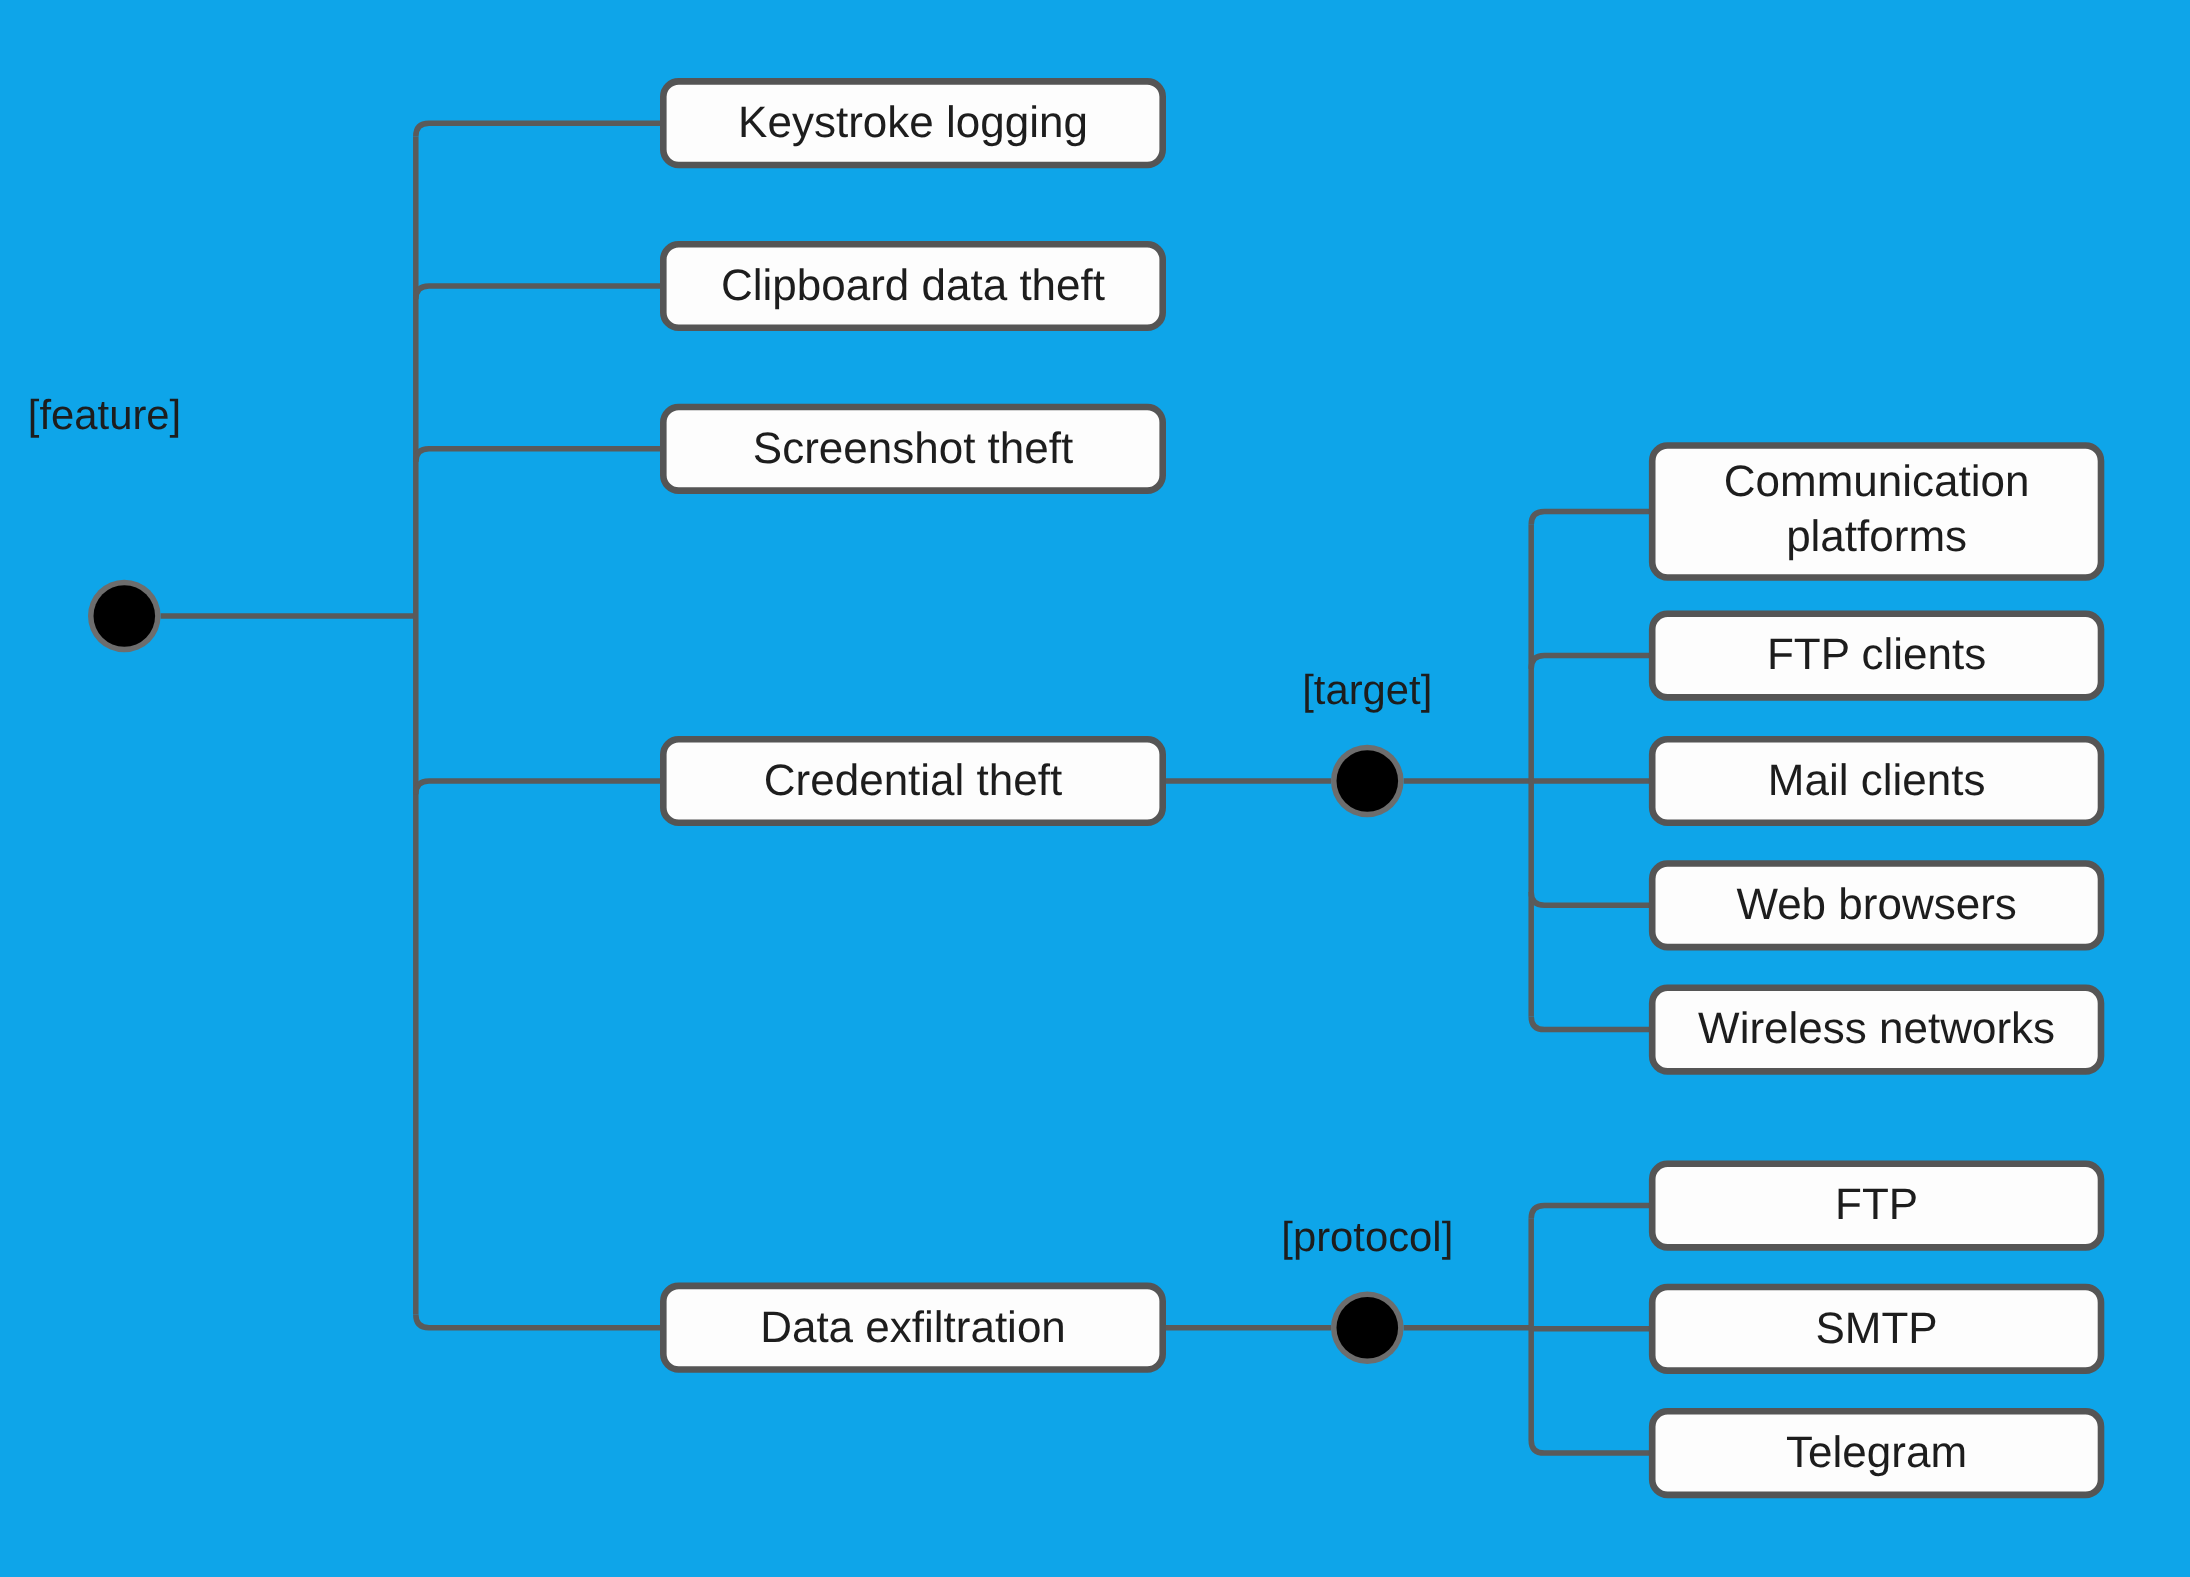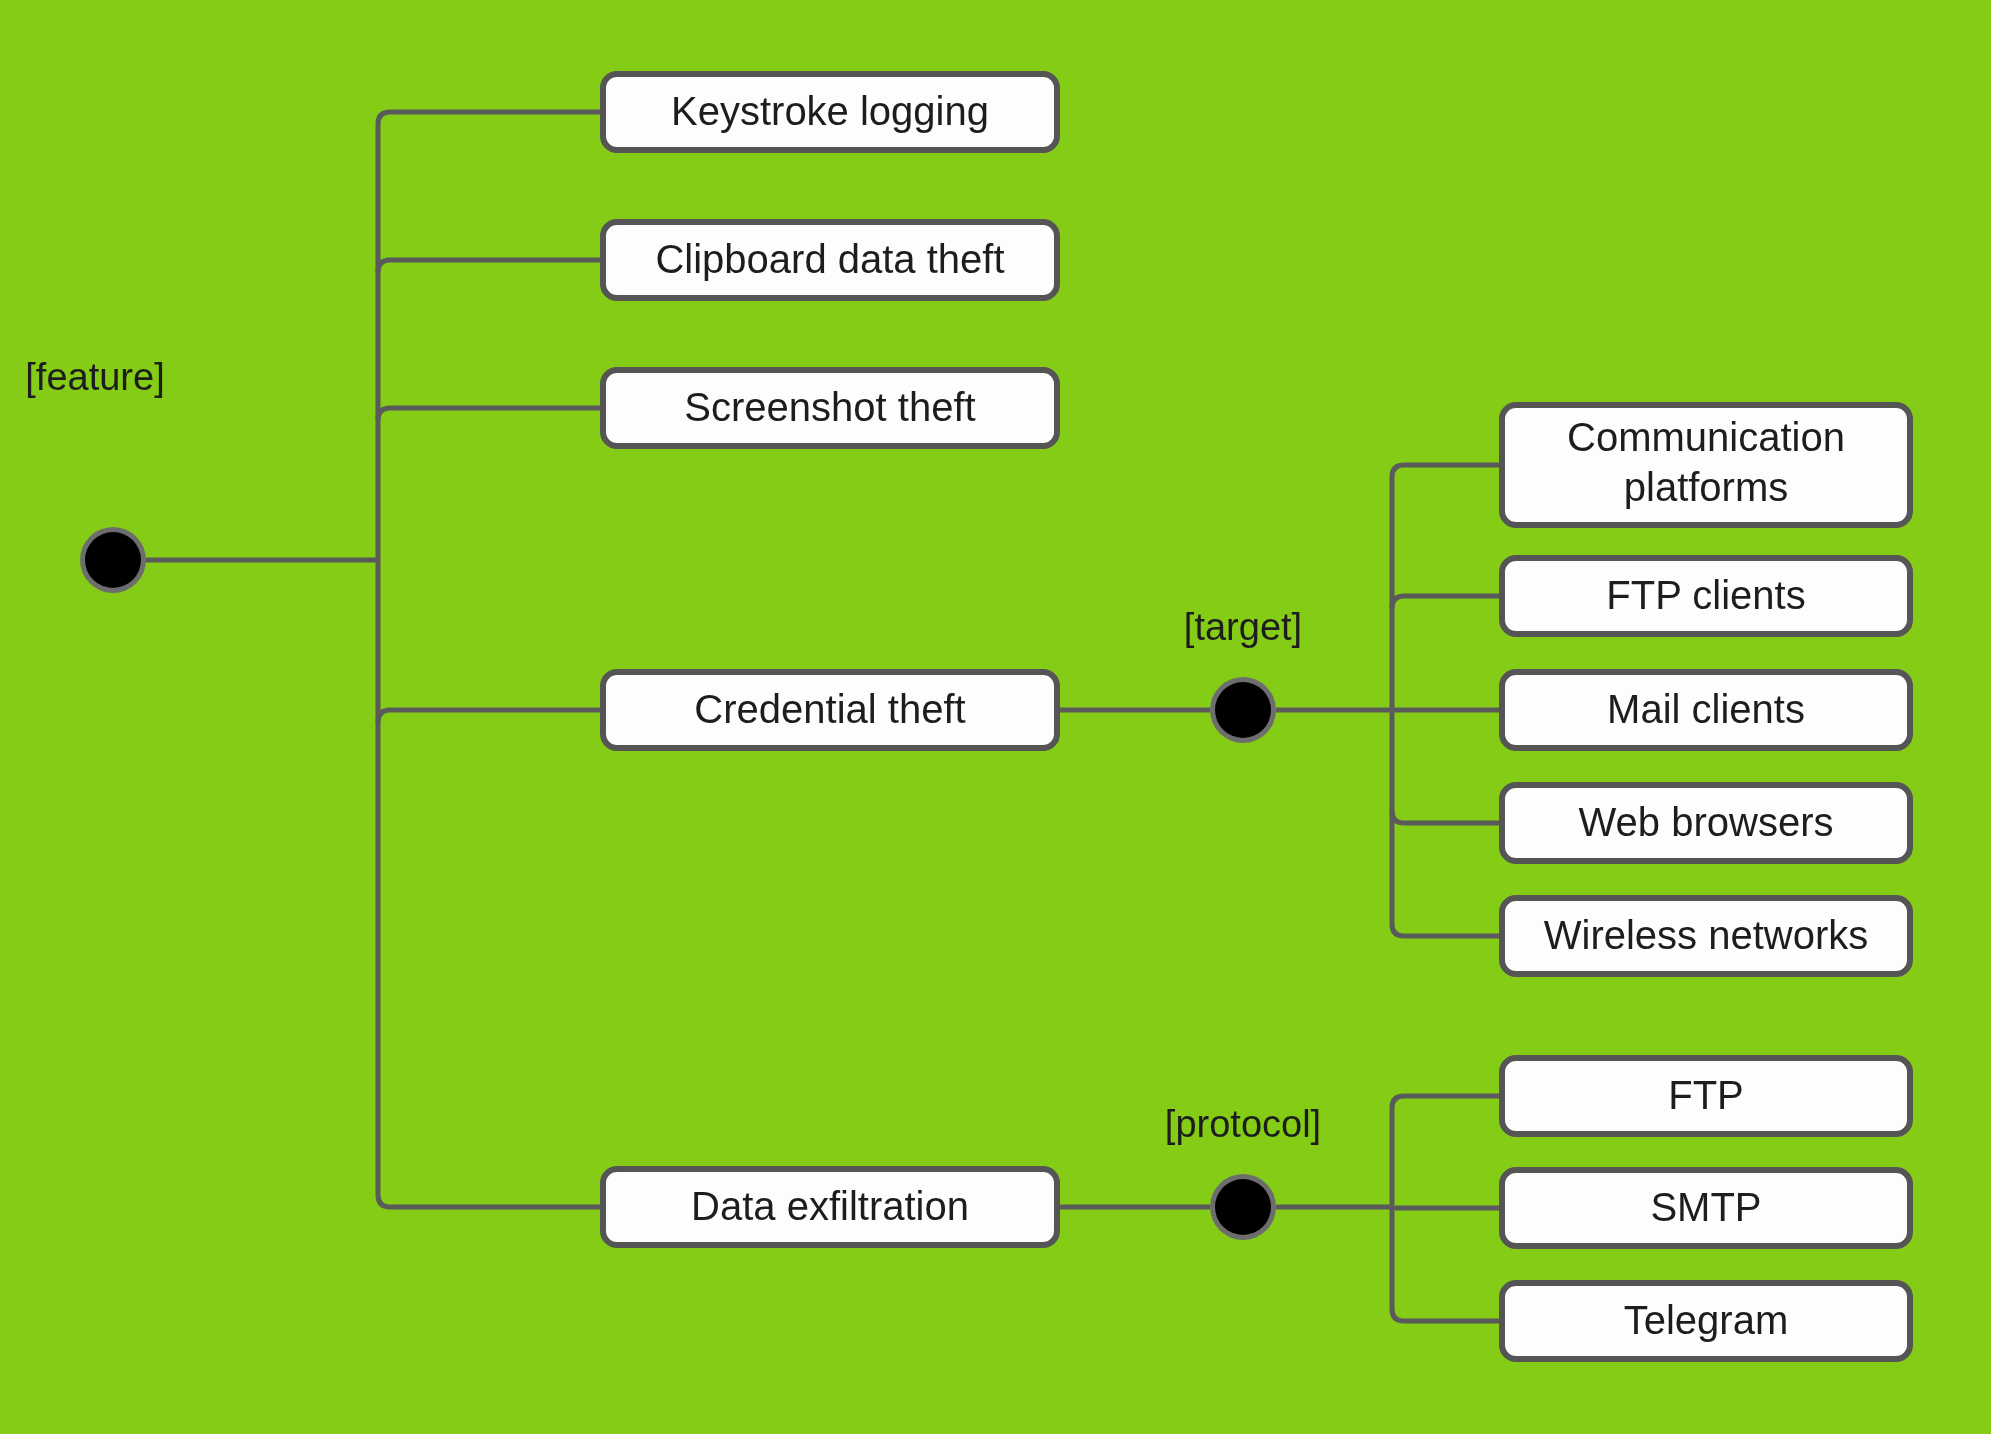--- a/index.html
+++ b/index.html
@@ -7,21 +7,21 @@
     padding: 0;
     background: #ffffff;
   }
   body {
     font-family: "Liberation Sans", sans-serif;
   }
   #stage {
     position: relative;
     width: 1991px;
     height: 1434px;
-    background: #84cc16;
+    background: #0ea5e9;
     overflow: hidden;
   }
   #diagram-svg {
     position: absolute;
     left: 0;
     top: 0;
     width: 1991px;
     height: 1434px;
   }
   .conn {

